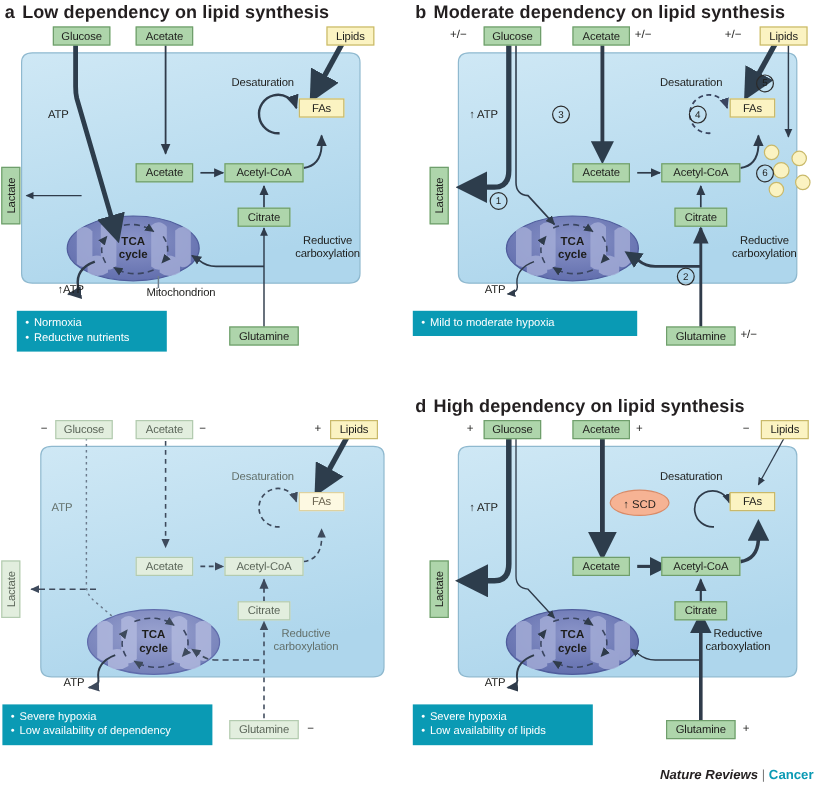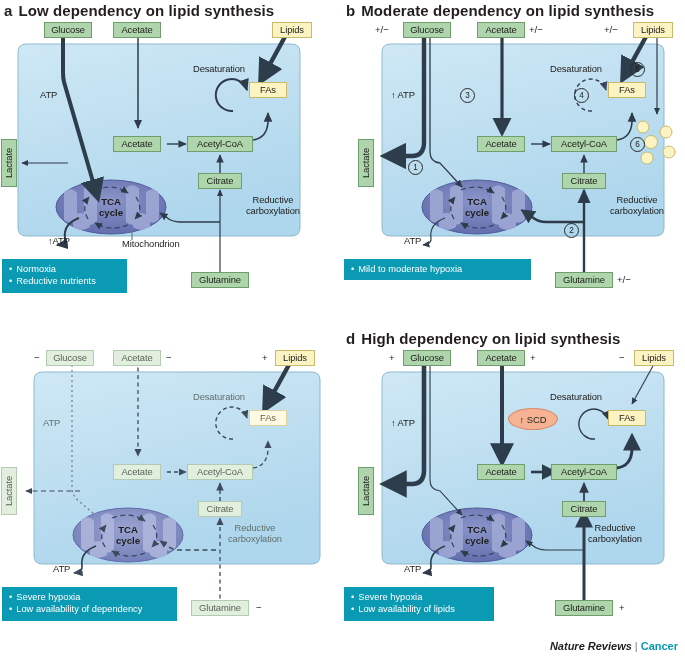--- a/index.html
+++ b/index.html
@@ -143,21 +143,21 @@
 
   <div class="lbl" style="left:40px;top:89px;">ATP</div>
   <div class="lbl" style="left:48px;top:235px;">↑ATP</div>
   <div class="lbl" style="left:193px;top:63px;">Desaturation</div>
   <div class="lbl two" style="left:246px;top:194px;">Reductive
 carboxylation</div>
   <div class="lbl" style="left:122px;top:238px;">Mitochondrion</div>
   <div class="mito-text" style="left:86px;top:196px;width:50px;white-space:pre-line;">TCA
 cycle</div>
 
-  <div class="callout" style="left:2px;top:259px;width:125px;">
+  <div class="callout" style="left:14px;top:259px;width:125px;">
     <div class="li">Normoxia</div>
     <div class="li">Reductive nutrients</div>
   </div>
 </div>
 
 <div class="panel" id="panel-b">
   <div class="panel-header">
     <span class="ltr">b</span><span class="ttl">Moderate dependency on lipid synthesis</span>
   </div>
 

